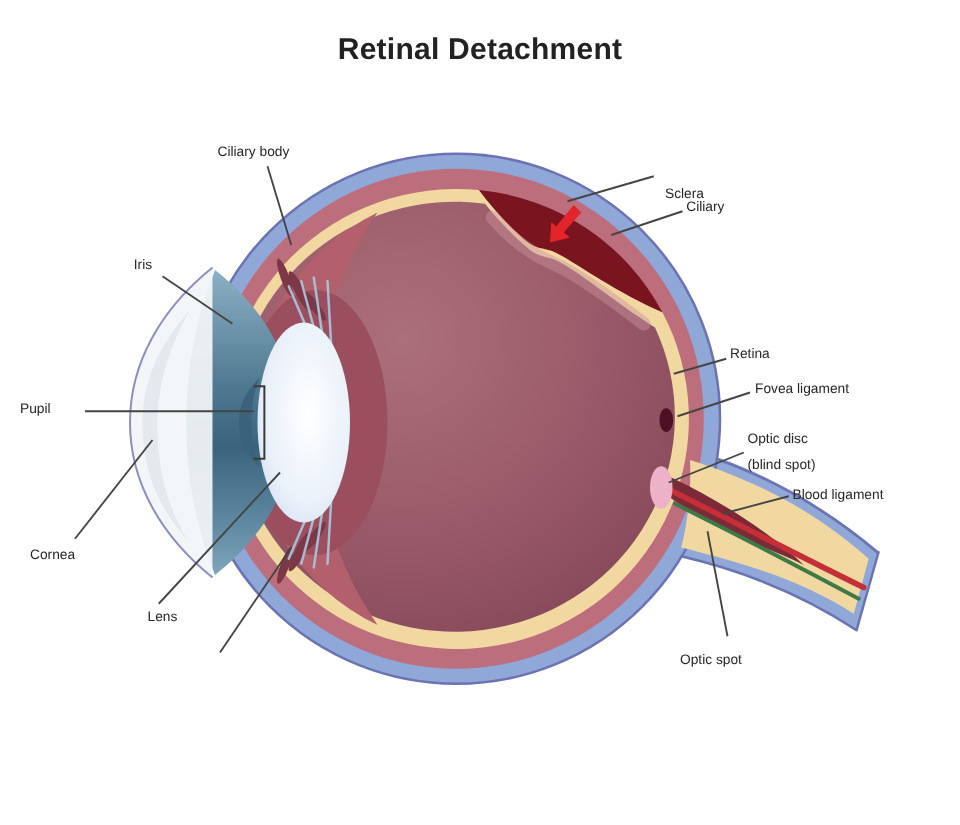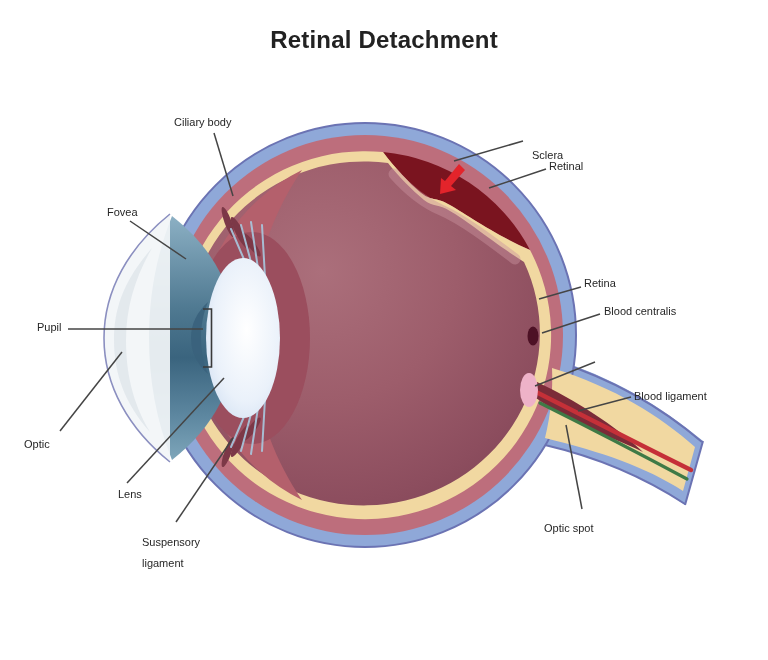--- a/index.html
+++ b/index.html
@@ -10,21 +10,21 @@
   .lbl{position:absolute;font-size:11px;line-height:20px;color:var(--label-text,#262626);
        white-space:nowrap;}
   .lbl .l2{display:block;}
   #title{position:absolute;left:0;right:0;top:26px;text-align:center;
          font-size:24px;font-weight:600;letter-spacing:.2px;color:#222;}
 
   .lbl-ciliary{left:174px;top:112px;}
   .lbl-sclera{left:532px;top:129px;margin-top:16px;}
   .lbl-choroid{left:549px;top:156px;}
   .lbl-iris{left:107px;top:202px;}
-  .lbl-pupil{left:37px;top:317px;}
+  .lbl-pupil{left:16px;top:317px;}
   .lbl-cornea{left:24px;top:434px;}
   .lbl-lens{left:94px;top:484px;margin-left:24px;}
   .lbl-susp{left:142px;top:532px;line-height:21px;}
   .lbl-retina{left:584px;top:273px;}
   .lbl-fovea{left:604px;top:301px;}
   .lbl-disc{left:598px;top:341px;line-height:21px;}
   .lbl-vessels{left:634px;top:386px;}
   .lbl-nerve{left:544px;top:518px;}
 
   .f-sclera{fill:var(--sclera-blue,#8fa8d8);}
@@ -133,27 +133,27 @@
     <line class="leader" x1="600" y1="314" x2="542" y2="333"></line>
     <line class="leader" x1="595" y1="362" x2="535" y2="386"></line>
     <line class="leader" x1="631" y1="397" x2="578" y2="411"></line>
     <line class="leader" x1="582" y1="509" x2="566" y2="425"></line>
   </svg>
 
   <div id="title">Retinal Detachment</div>
 
   <div class="lbl lbl-ciliary">Ciliary body</div>
   <div class="lbl lbl-sclera">Sclera</div>
-  <div class="lbl lbl-choroid">Retinal</div>
-  <div class="lbl lbl-iris">Fovea</div>
+  <div class="lbl lbl-choroid">Ciliary</div>
+  <div class="lbl lbl-iris">Iris</div>
   <div class="lbl lbl-pupil">Pupil</div>
-  <div class="lbl lbl-cornea">Optic</div>
+  <div class="lbl lbl-cornea">Cornea</div>
   <div class="lbl lbl-lens">Lens</div>
-  <div class="lbl lbl-susp">
-    <span>Suspensory</span>
-    <span class="l2">ligament</span>
+  <div class="lbl lbl-retina">Retina</div>
+  <div class="lbl lbl-fovea">Fovea ligament</div>
+  <div class="lbl lbl-disc">
+    <span>Optic disc</span>
+    <span class="l2">(blind spot)</span>
   </div>
-  <div class="lbl lbl-retina">Retina</div>
-  <div class="lbl lbl-fovea">Blood centralis</div>
   <div class="lbl lbl-vessels">Blood ligament</div>
   <div class="lbl lbl-nerve">Optic spot</div>
 
 </div>
 
 </body></html>

